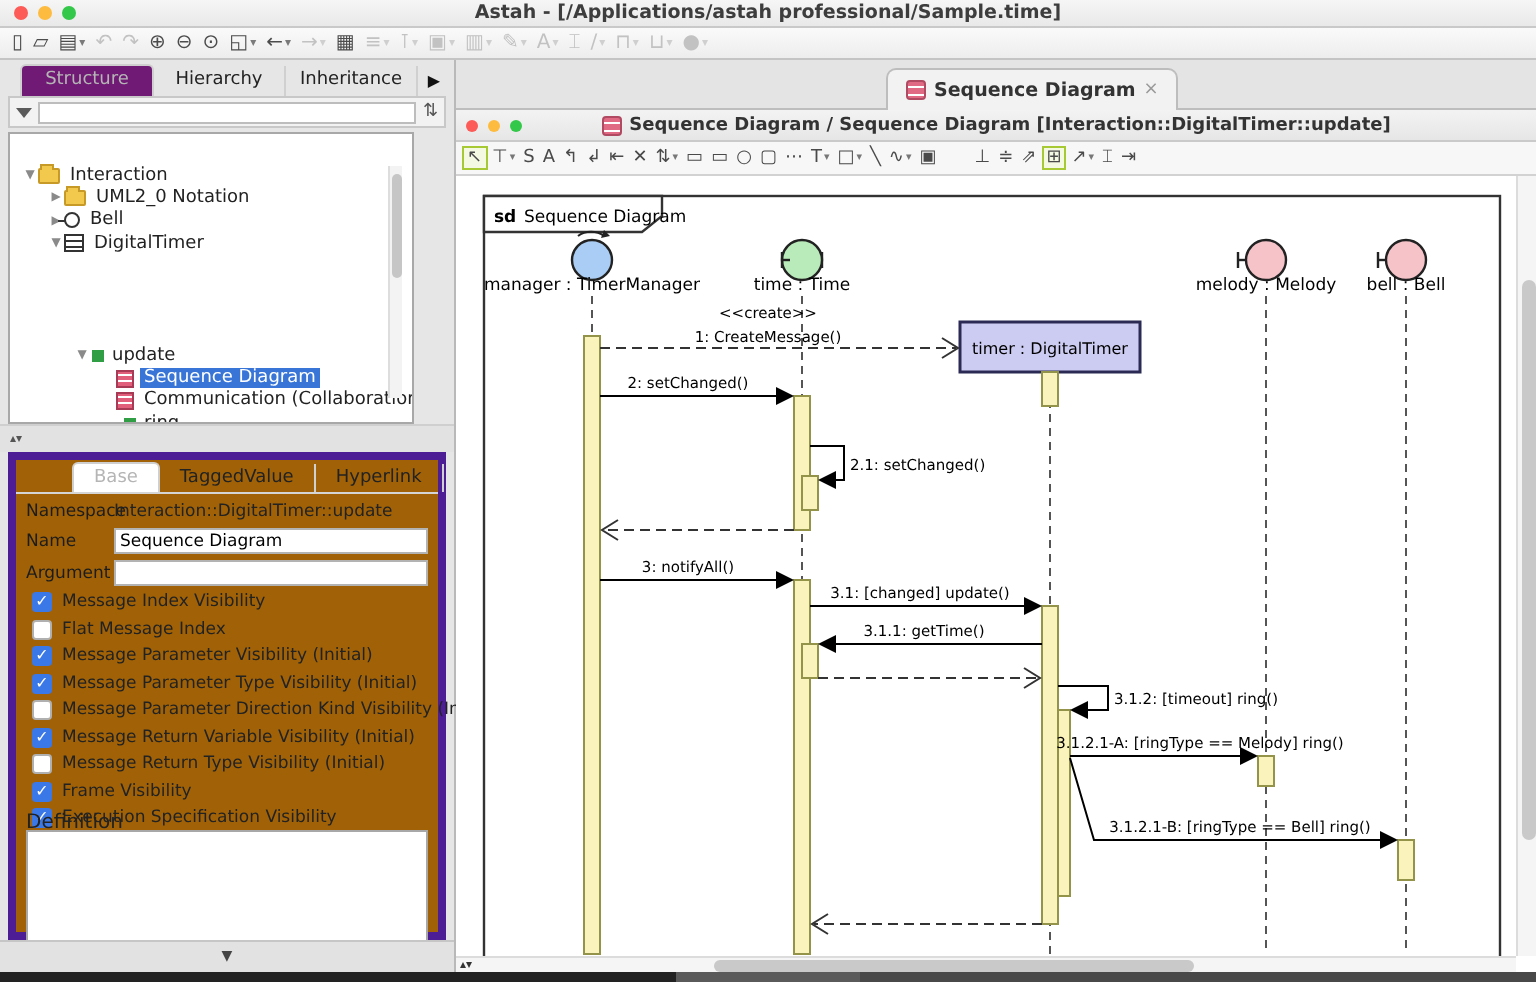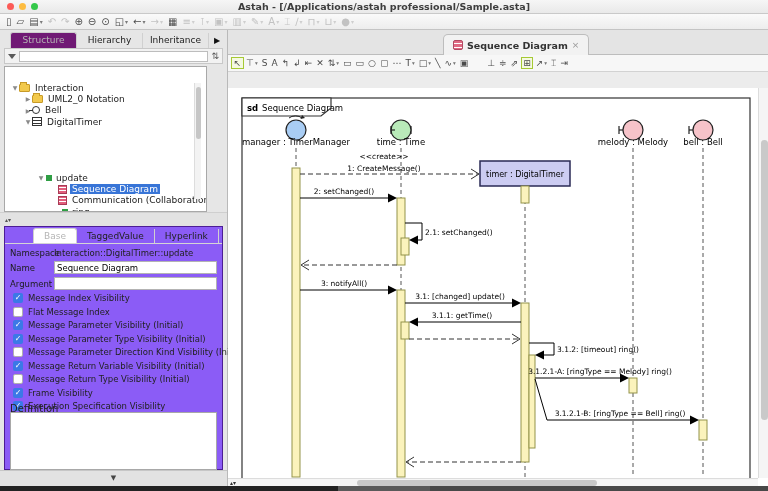--- a/index.html
+++ b/index.html
@@ -48,21 +48,21 @@
   .ti.circle, .ti.circle-tick { width:8px; height:8px; border:1px solid #333; border-radius:50%; background:#fff; }
   .ti.circle-tick:before { content:""; position:absolute; left:-4px; top:3px; width:4px; height:1px; background:#333; }
   .ti.class { width:10px; height:9px; border:1px solid #333; background:linear-gradient(#fff 0 2px,#333 2px 3px,#fff 3px 5px,#333 5px 6px,#fff 6px); }
   .ti.seq, .ti.collab { width:9px; height:9px; background:#e25f7c; border:1px solid #a93a55; background-image:repeating-linear-gradient(#e25f7c 0 1px,#ffffff 1px 2px,#e25f7c 2px 3px); }
   .ti.operation { width:6px; height:6px; background:#2f9e44; margin:0 2px 0 1px; }
   .tree-vscroll { position:absolute; top:16px; right:5px; width:7px; bottom:12px; background:#f3f3f3; border-left:1px solid #ddd; }
   .tree-vscroll .thumb { position:absolute; top:4px; left:1px; width:5px; height:52px; background:#c6c6c6; border-radius:3px; }
   .splitter { position:absolute; top:182px; left:0; right:0; height:14px; background:#e2e2e2; border-top:1px solid #cfcfcf; font-size:6px; color:#555; padding-left:5px; line-height:13px; }
 
   
-  .prop-box { position:absolute; top:196px; left:4px; right:4px; bottom:16px; background:#8b5cf6; border:1px solid #4c1d95; }
+  .prop-box { position:absolute; top:196px; left:4px; right:4px; bottom:16px; background:#a16207; border:4px solid #4c1d95; }
   .prop-tabs { display:flex; align-items:flex-end; height:17px; padding:2px 0 0 28px; border-bottom:1px solid #d5d5d5; }
   .prop-tab { font-size:9px; padding:2px 10px 2px; color:#222; border-right:1px solid #d0d0d0; }
   .prop-tab.sel { background:#fff; color:#b5b5b5; border:1px solid #cfcfcf; border-bottom:none; border-radius:3px 3px 0 0; }
   .frow { position:absolute; left:5px; right:5px; display:flex; align-items:center; font-size:8.5px; }
   .frow .flabel { width:44px; flex:none; color:#1c1c1c; }
   .finput { flex:1; height:13px; border:1px solid #b3b3b3; background:#fff; font-size:8.5px; font-family:"DejaVu Sans",sans-serif; padding:0 2px; }
   .cbrow { position:absolute; left:8px; right:4px; display:flex; align-items:center; gap:5px; font-size:8.5px; white-space:nowrap; }
   .cb { width:10px; height:10px; border-radius:2px; flex:none; text-align:center; line-height:10px; }
   .cb.on { background:#3b78e7; color:#fff; font-size:8px; }
   .cb.off { background:#fff; border:1px solid #b0b0b0; }
@@ -104,21 +104,21 @@
 </style>
 </head>
 <body>
 
 <div class="titlebar">
   <div class="lights">
     <span class="light" style="background:#fc5b57"></span>
     <span class="light" style="background:#fdbc40"></span>
     <span class="light" style="background:#34c84a"></span>
   </div>
-  <div class="title-text">Astah - [/Applications/astah professional/Sample.asta]</div>
+  <div class="title-text">Astah - [/Applications/astah professional/Sample.time]</div>
 </div>
 
 <div class="app-toolbar">
     <span class="tb-icon">▯</span>
     <span class="tb-icon">▱</span>
     <span class="tb-icon">▤<span class="dd">▾</span></span>
     <span class="tb-icon disabled">↶</span>
     <span class="tb-icon disabled">↷</span>
     <span class="tb-icon">⊕</span>
     <span class="tb-icon">⊖</span>
@@ -282,20 +282,31 @@
     </div>
     <div class="lp-bottom">▼</div>
   </div>
 
   <div class="editor">
     <div class="ed-tabbar">
       <div class="ed-tab">
         <span class="diag-icon"></span>
         <span>Sequence Diagram</span>
         <span class="tab-close">×</span>
+      </div>
+    </div>
+    <div class="inner-title">
+      <div class="lights">
+        <span class="light" style="background:#fc5b57"></span>
+        <span class="light" style="background:#fdbc40"></span>
+        <span class="light" style="background:#34c84a"></span>
+      </div>
+      <div class="win-title">
+        <span class="diag-icon"></span>
+        <span>Sequence Diagram / Sequence Diagram [Interaction::DigitalTimer::update]</span>
       </div>
     </div>
     <div class="diagram-toolbar">
         <span class="dtb-icon sel">↖</span>
         <span class="dtb-icon">⊤<span class="dd">▾</span></span>
         <span class="dtb-icon">S</span>
         <span class="dtb-icon">A</span>
         <span class="dtb-icon">↰</span>
         <span class="dtb-icon">↲</span>
         <span class="dtb-icon">⇤</span>

